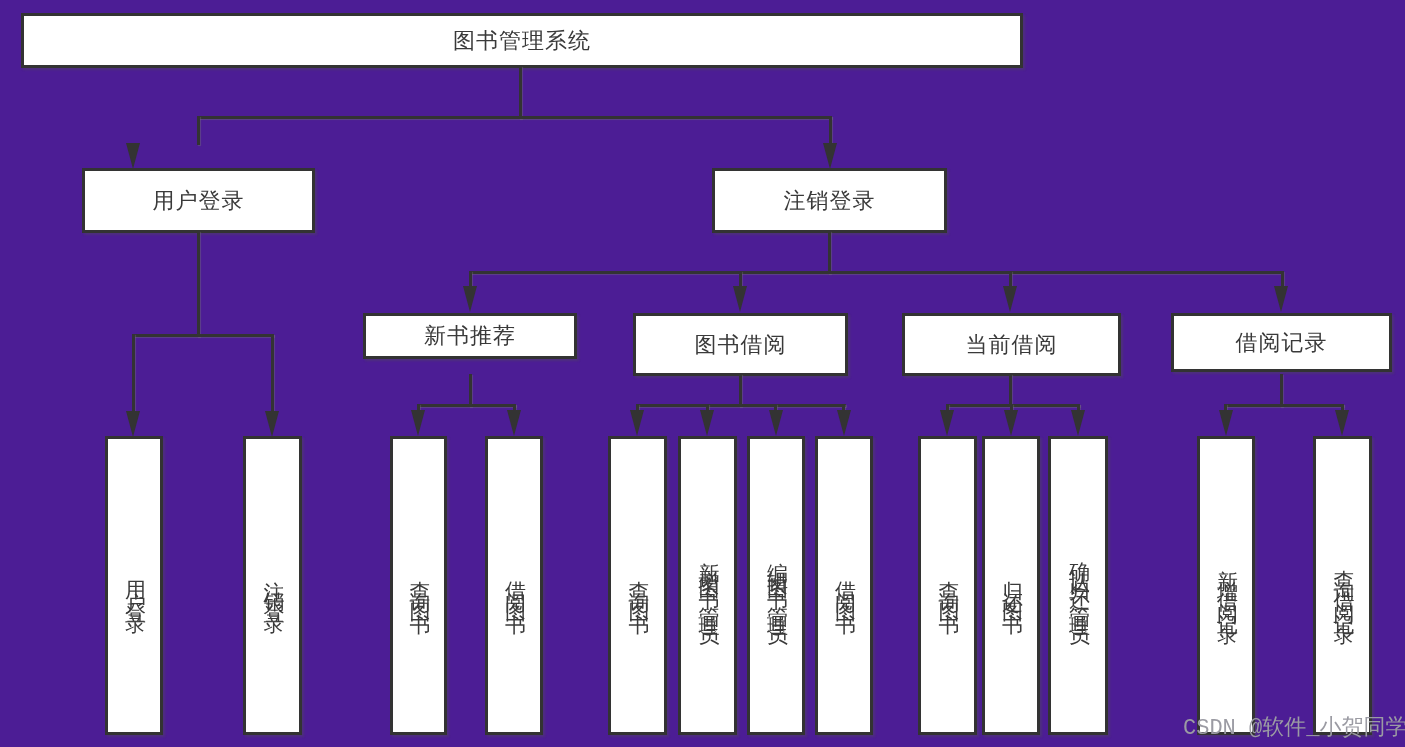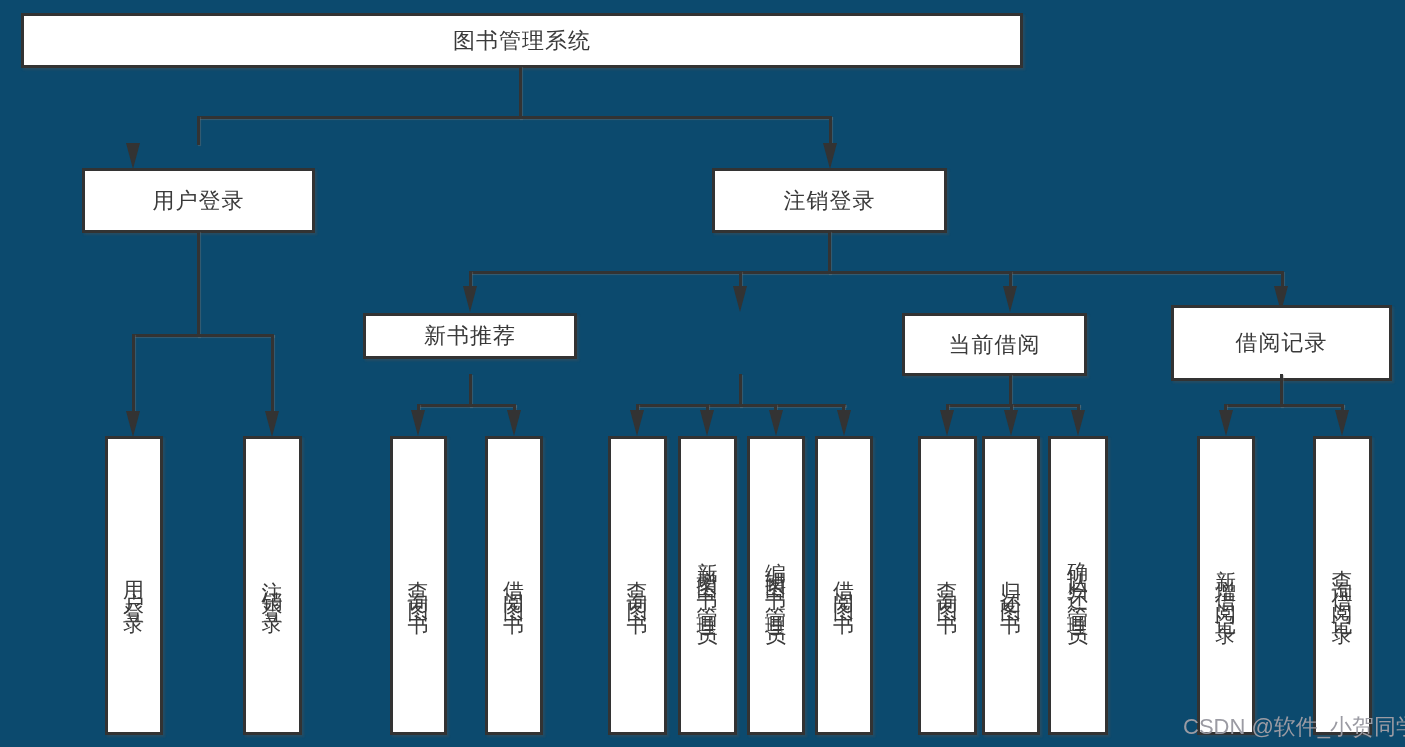--- a/index.html
+++ b/index.html
@@ -1,20 +1,20 @@
 <!DOCTYPE html>
 <html><head>
 <meta charset="utf-8">
 <style>
   html,body{margin:0;padding:0;background:#ffffff;}
   #canvas{
     position:relative;
     width:1405px;height:747px;
-    background:#0c4a6e;
-    font-family:Liberation Sans, sans-serif;
+    background:#4c1d95;
+    font-family:Liberation Mono, monospace;
     overflow:hidden;
   }
   .node{
     position:absolute;
     background:#ffffff;
     border:3px solid #333333;
     box-sizing:border-box;
     display:flex;
     align-items:center;
     justify-content:center;
@@ -99,24 +99,27 @@
   <div class="lv" style="left:739px;top:271px;width:3px;height:17px"></div>
   <div class="arr" style="left:733px;top:286px"></div>
   <div class="lv" style="left:1009px;top:271px;width:3px;height:17px"></div>
   <div class="arr" style="left:1003px;top:286px"></div>
   <div class="lv" style="left:1281px;top:271px;width:3px;height:17px"></div>
   <div class="arr" style="left:1274px;top:286px"></div>
 
   <div class="node" style="left:363px;top:313px;width:214px;height:46px">
     <span class="hlabel">新书推荐</span>
   </div>
-  <div class="node" style="left:902px;top:313px;width:185px;height:63px">
+  <div class="node" style="left:633px;top:313px;width:215px;height:63px">
+    <span class="hlabel">图书借阅</span>
+  </div>
+  <div class="node" style="left:902px;top:313px;width:219px;height:63px">
     <span class="hlabel">当前借阅</span>
   </div>
-  <div class="node" style="left:1171px;top:305px;width:221px;height:76px">
+  <div class="node" style="left:1171px;top:313px;width:221px;height:59px">
     <span class="hlabel">借阅记录</span>
   </div>
 
   <div class="lv" style="left:469px;top:374px;width:3px;height:33px"></div>
   <div class="lh" style="left:417px;top:404px;width:99px;height:3px"></div>
   <div class="lv" style="left:417px;top:404px;width:3px;height:10px"></div>
   <div class="arr" style="left:411px;top:410px"></div>
   <div class="lv" style="left:513px;top:404px;width:3px;height:10px"></div>
   <div class="arr" style="left:507px;top:410px"></div>
 

